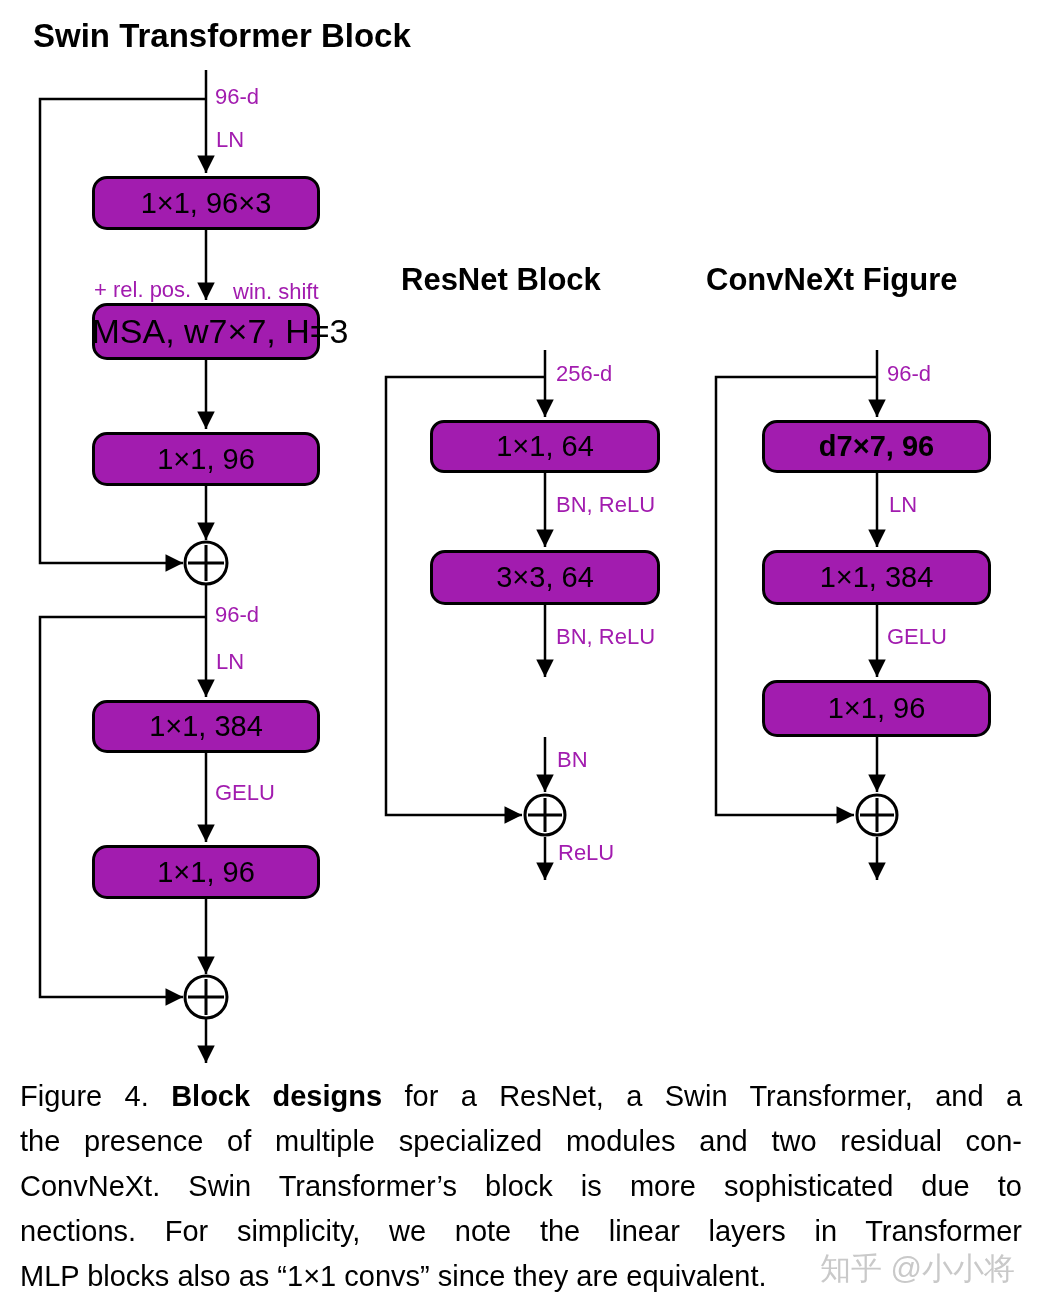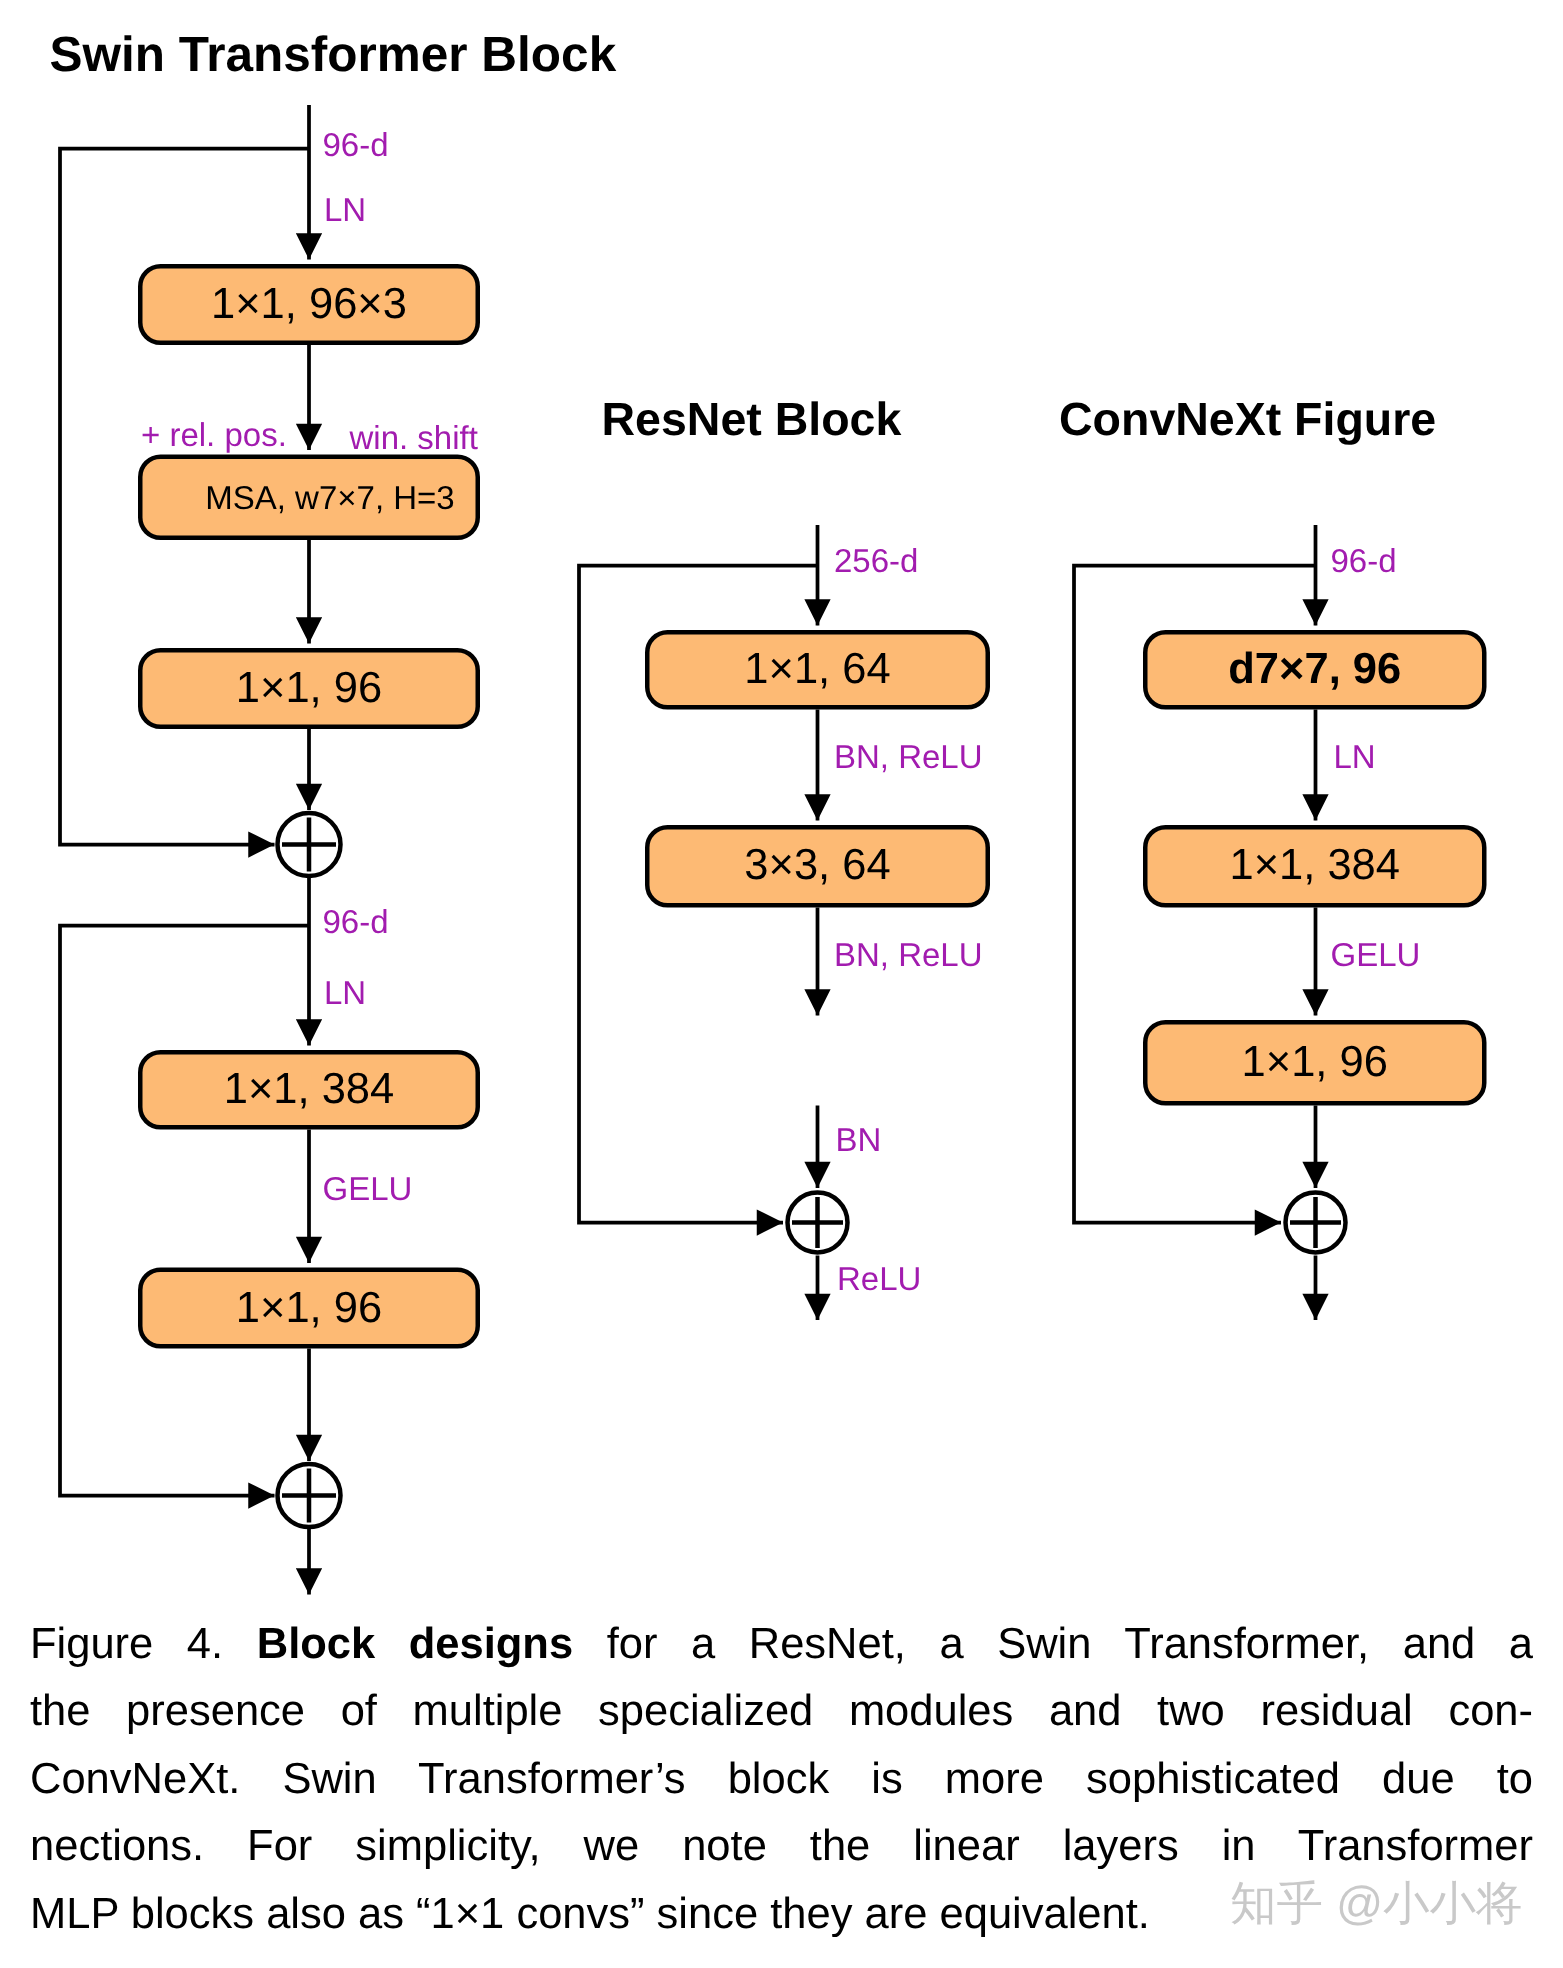--- a/index.html
+++ b/index.html
@@ -11,25 +11,25 @@
   .wires { position:absolute; left:0; top:0; }
   .title {
     position:absolute; margin:0; font-weight:bold; color:#000;
     white-space:nowrap; line-height:1.1;
   }
   .title.swin { left:33px; top:18px; font-size:33px; }
   .title.resnet { left:401px; top:263px; font-size:31px; }
   .title.convnext { left:706px; top:263px; font-size:31px; }
   .box {
     position:absolute; box-sizing:border-box;
-    border:3px solid #000; border-radius:15px; background:#fdba74;
+    border:3px solid #000; border-radius:15px; background:#a21caf;
     display:flex; align-items:center; justify-content:center;
     font-size:29px; color:#000; white-space:nowrap;
   }
-  .box.small { font-size:22px;padding-left:28px; }
+  .box.small { font-size:34px;padding-left:28px; }
   .lbl { position:absolute; font-size:22px; color:#a21caf; white-space:nowrap; line-height:1.0; }
   .caption {
     position:absolute; left:20px; top:1074px; width:1002px;
     font-family:Liberation Sans, sans-serif; font-size:29px; line-height:45px; color:#000;
   }
   .cap-line { text-align:justify; text-align-last:justify; }
   .cap-line.last { text-align-last:left; }
   .watermark {
     position:absolute; left:820px; top:1248px; font-size:31px;
     color:#c9c9c9; white-space:nowrap; font-family:"Liberation Sans", sans-serif;
@@ -106,21 +106,21 @@
   <div class="box" style="left:92px;top:845px;width:228px;height:54px;">1×1, 96</div>
 
   <span class="lbl" style="left:215px;top:86px;">96-d</span>
   <span class="lbl" style="left:216px;top:129px;">LN</span>
   <span class="lbl" style="left:94px;top:279px;">+ rel. pos.</span>
   <span class="lbl" style="left:233px;top:281px;">win. shift</span>
   <span class="lbl" style="left:215px;top:604px;">96-d</span>
   <span class="lbl" style="left:216px;top:651px;">LN</span>
   <span class="lbl" style="left:215px;top:782px;">GELU</span>
 
-  <div class="box" style="left:430px;top:420px;width:230px;height:53px;">1×1, 64</div>
+  <div class="box" style="left:430px;top:420px;width:230px;height:53px;border-radius:14px;">1×1, 64</div>
   <div class="box" style="left:430px;top:550px;width:230px;height:55px;">3×3, 64</div>
 
   <span class="lbl" style="left:556px;top:363px;">256-d</span>
   <span class="lbl" style="left:556px;top:494px;">BN, ReLU</span>
   <span class="lbl" style="left:556px;top:626px;">BN, ReLU</span>
   <span class="lbl" style="left:557px;top:749px;">BN</span>
   <span class="lbl" style="left:558px;top:842px;">ReLU</span>
 
   <div class="box" style="left:762px;top:420px;width:229px;height:53px;font-weight:bold;">d7×7, 96</div>
   <div class="box" style="left:762px;top:550px;width:229px;height:55px;">1×1, 384</div>

